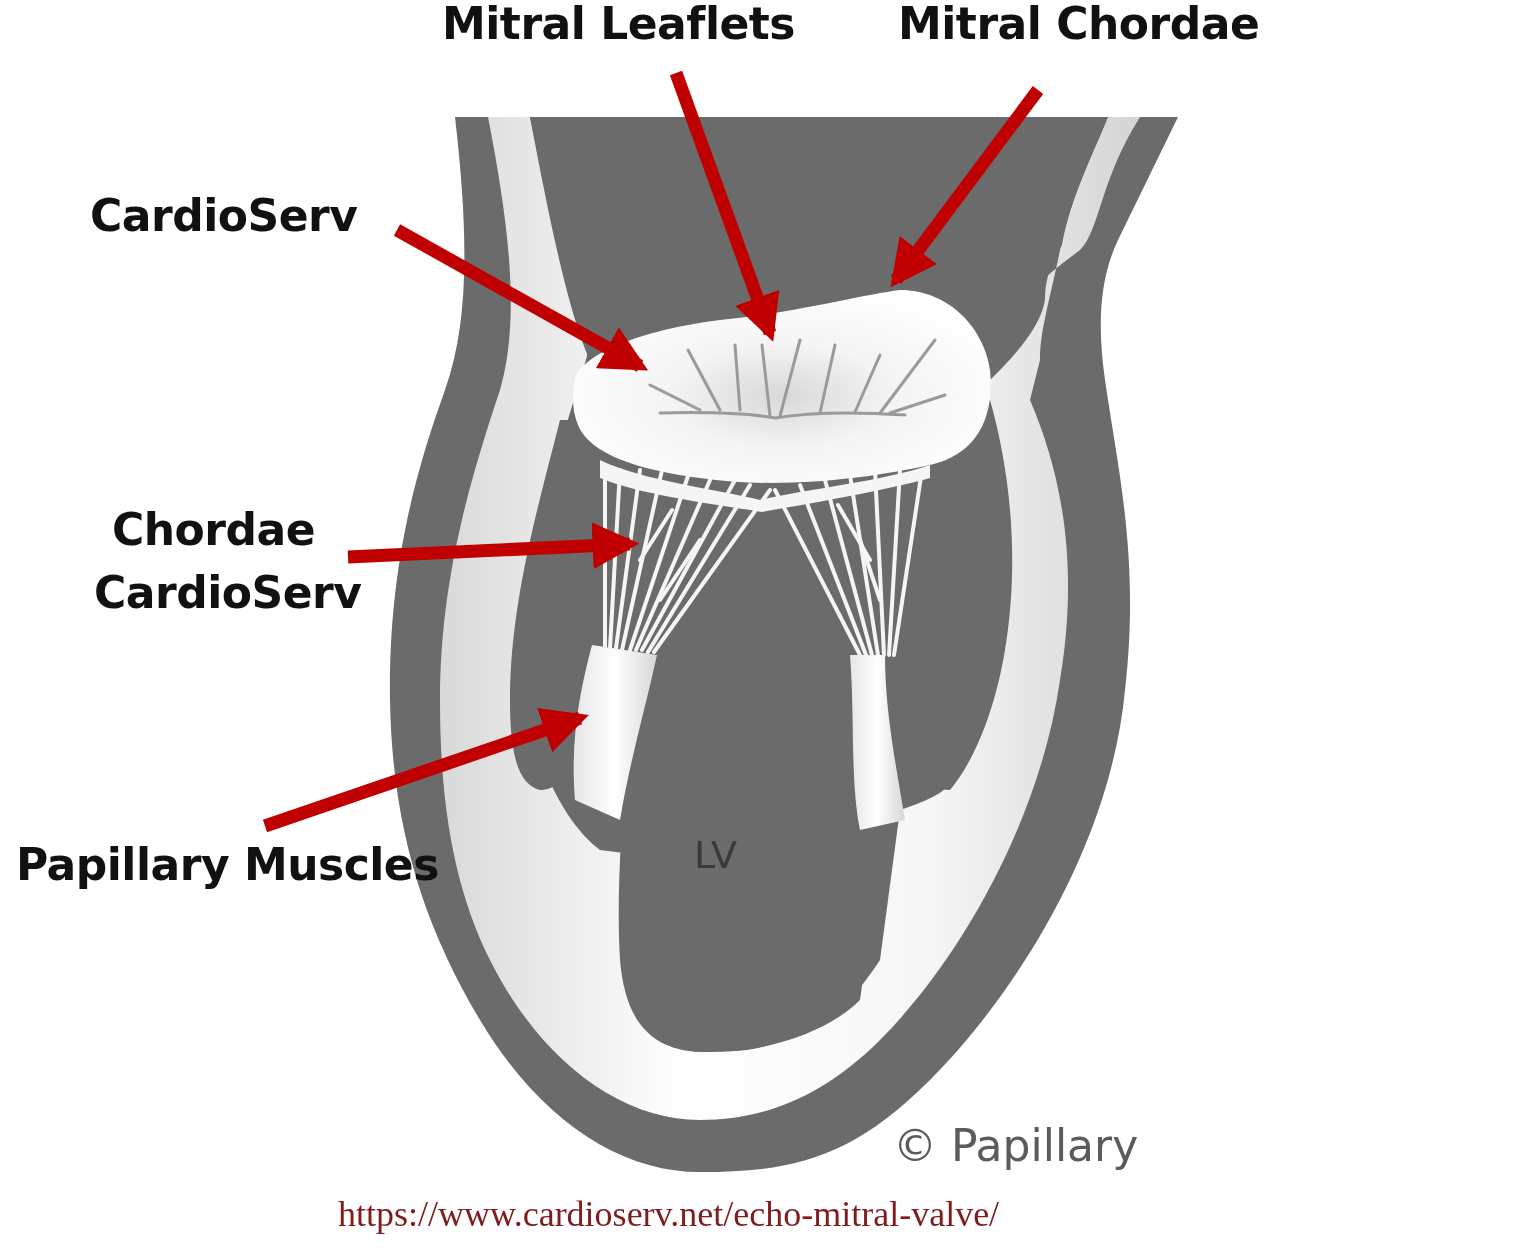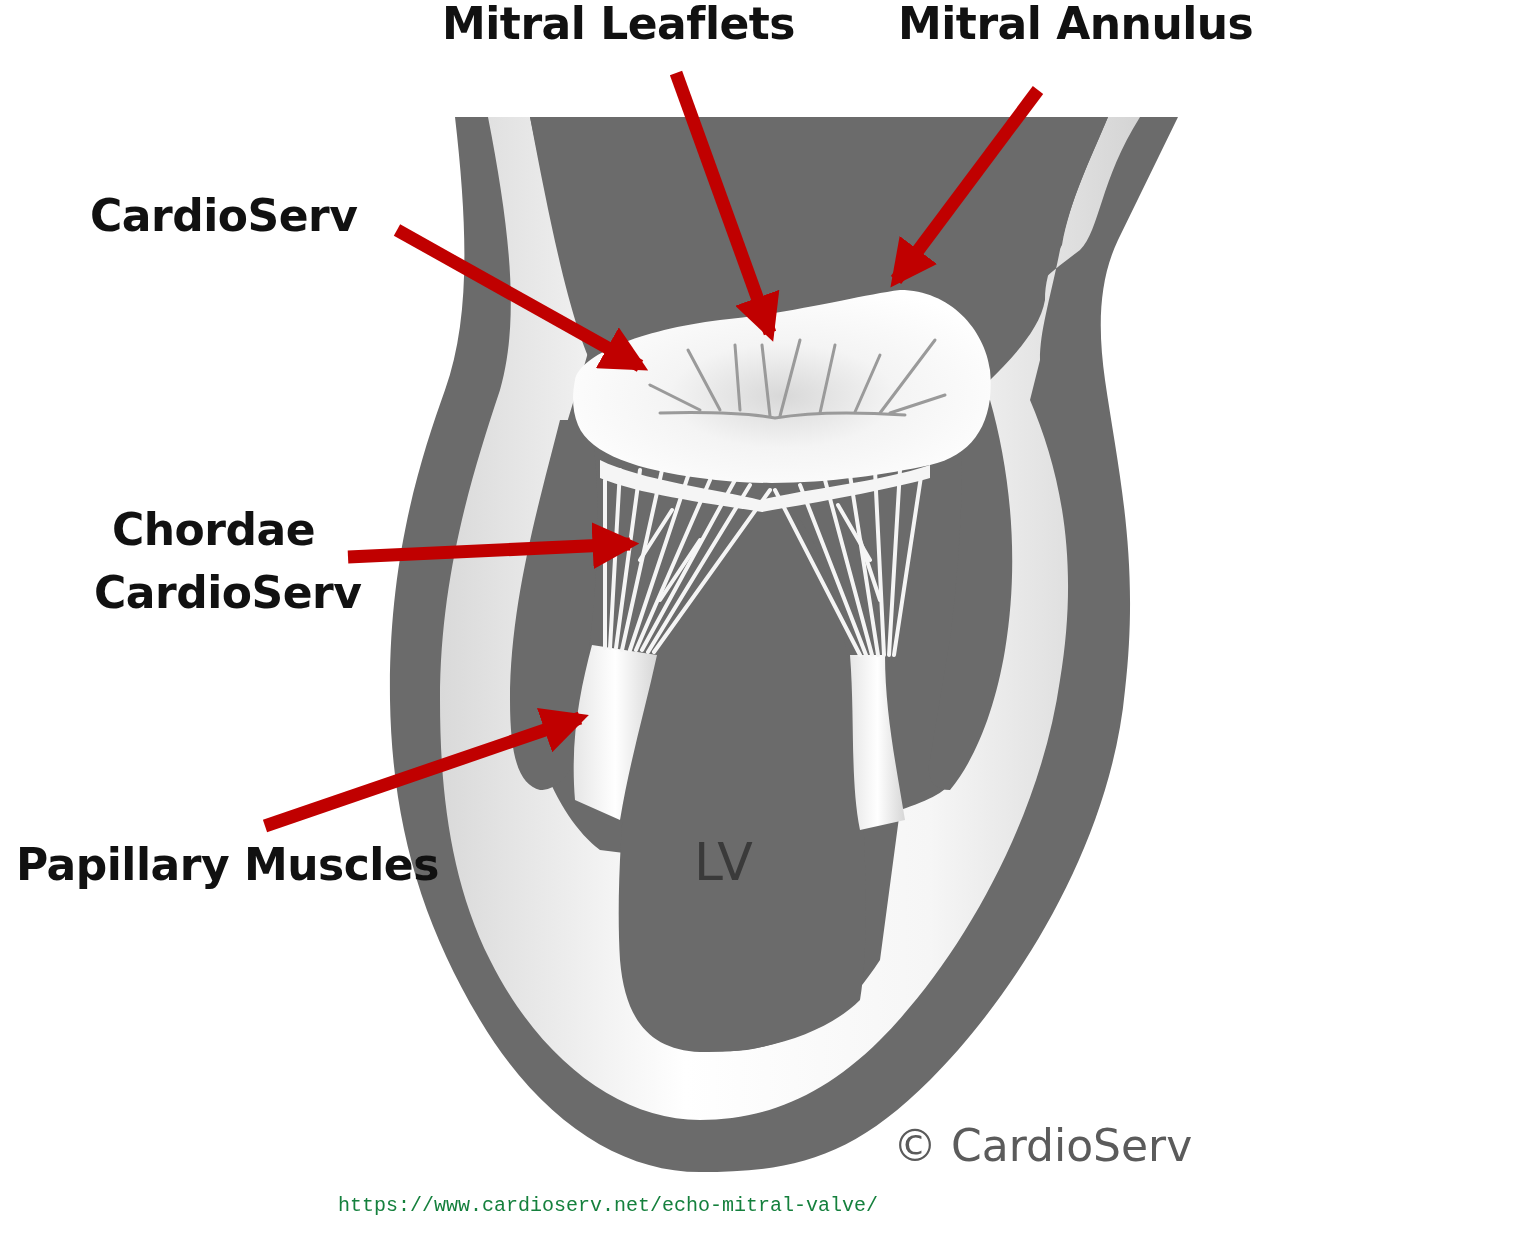--- a/index.html
+++ b/index.html
@@ -2,26 +2,26 @@
 <html><head>
 <meta charset="utf-8">
 <style>
   html, body { margin:0; padding:0; background:#ffffff; }
   body { width:1536px; height:1251px; position:relative; overflow:hidden;
          font-family:"DejaVu Sans", "Liberation Sans", sans-serif; }
   #figure { position:absolute; left:0; top:0; width:1536px; height:1251px; }
   .label { position:absolute; font-family:"DejaVu Sans", sans-serif; font-weight:bold;
            color:#111111; font-size:44px; line-height:1; white-space:nowrap; letter-spacing:-0.5px; }
   .label.center { text-align:center; }
-  .lv-label { position:absolute; font-family:"DejaVu Sans", sans-serif; font-size:52px;
+  .lv-label { position:absolute; font-family:"DejaVu Sans", sans-serif; font-size:38px;
               color:#3a3a3a; line-height:1; }
   .copyright { position:absolute; font-family:"DejaVu Sans", sans-serif; font-size:44px;
                color:#5b5b5b; line-height:1; white-space:nowrap; }
-  .source-url { position:absolute; font-family:Liberation Mono, monospace; font-size:20px;
-                color:#15803d; line-height:1; white-space:nowrap; }
+  .source-url { position:absolute; font-family:Liberation Serif, serif; font-size:36px;
+                color:#7f1d1d; line-height:1; white-space:nowrap; }
 </style>
 </head>
 <body>
 
 <svg id="figure" width="1536" height="1251" viewBox="0 0 1536 1251" xmlns="http://www.w3.org/2000/svg">
   <defs>
     <linearGradient id="wallGrad" x1="0" y1="0" x2="1" y2="0">
       <stop offset="0" stop-color="#d9d9d9"></stop>
       <stop offset="0.35" stop-color="#ffffff"></stop>
       <stop offset="0.7" stop-color="#f6f6f6"></stop>
@@ -124,22 +124,22 @@
   <g stroke="#c00000" stroke-width="13" fill="none" stroke-linecap="butt">
     <line x1="397" y1="230" x2="640" y2="366" marker-end="url(#arrowHead)"></line>
     <line x1="676" y1="73" x2="770" y2="333" marker-end="url(#arrowHead)"></line>
     <line x1="1038" y1="90" x2="896" y2="280" marker-end="url(#arrowHead)"></line>
     <line x1="348" y1="557" x2="630" y2="544" marker-end="url(#arrowHead)"></line>
     <line x1="265" y1="826" x2="580" y2="718" marker-end="url(#arrowHead)"></line>
   </g>
 </svg>
 
 <div class="label" style="left:442px; top:2px;">Mitral Leaflets</div>
-<div class="label" style="left:898px; top:2px;">Mitral Annulus</div>
+<div class="label" style="left:898px; top:2px;">Mitral Chordae</div>
 <div class="label" style="left:90px; top:194px;">CardioServ</div>
 <div class="label center" style="left:112px; top:508px;">Chordae</div>
 <div class="label center" style="left:94px; top:571px;">CardioServ</div>
 <div class="label" style="left:16px; top:843px;">Papillary Muscles</div>
 
 <div class="lv-label" style="left:694px; top:836px;">LV</div>
 
-<div class="copyright" style="left:893px; top:1124px;">© CardioServ</div>
+<div class="copyright" style="left:893px; top:1124px;">© Papillary</div>
 <div class="source-url" style="left:338px; top:1196px;">https://www.cardioserv.net/echo-mitral-valve/</div>
 
 </body></html>

